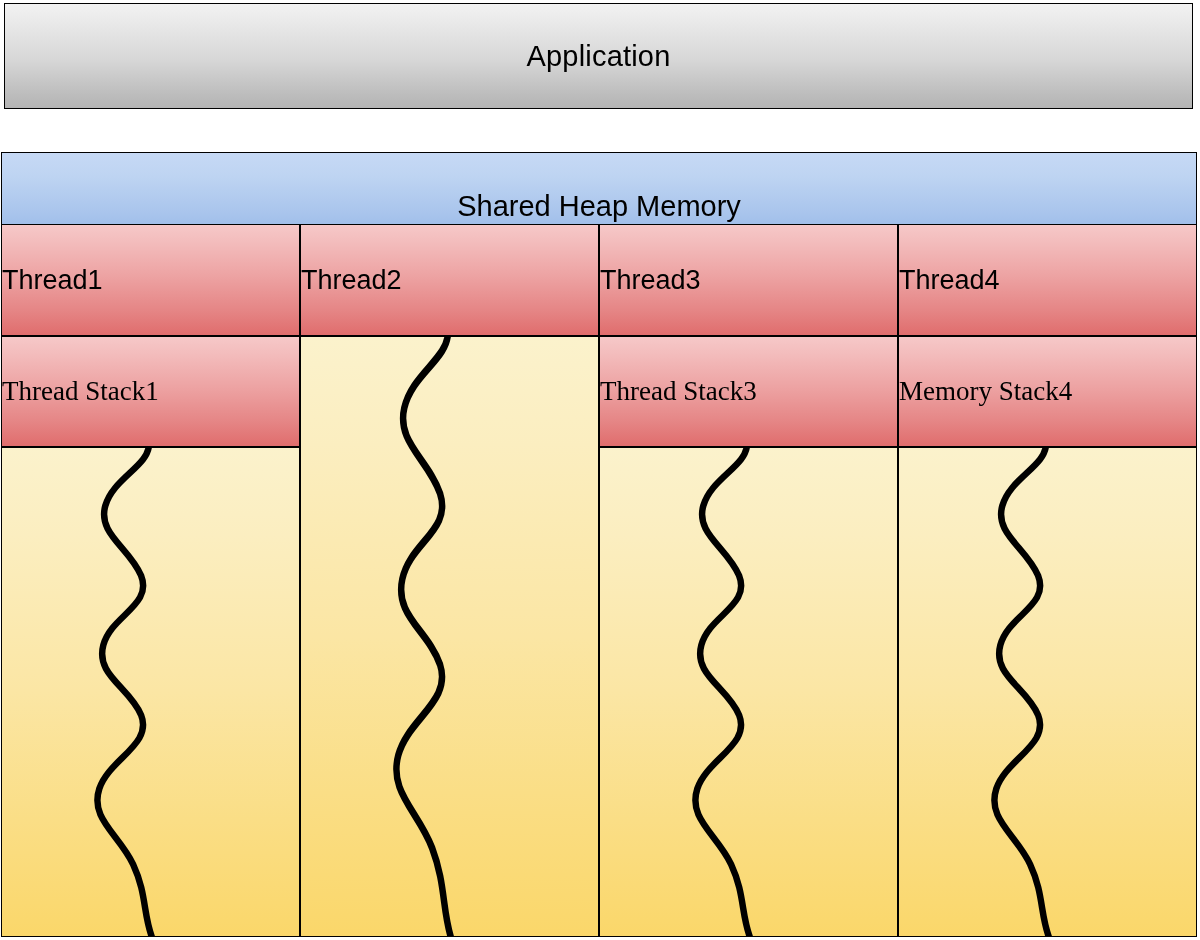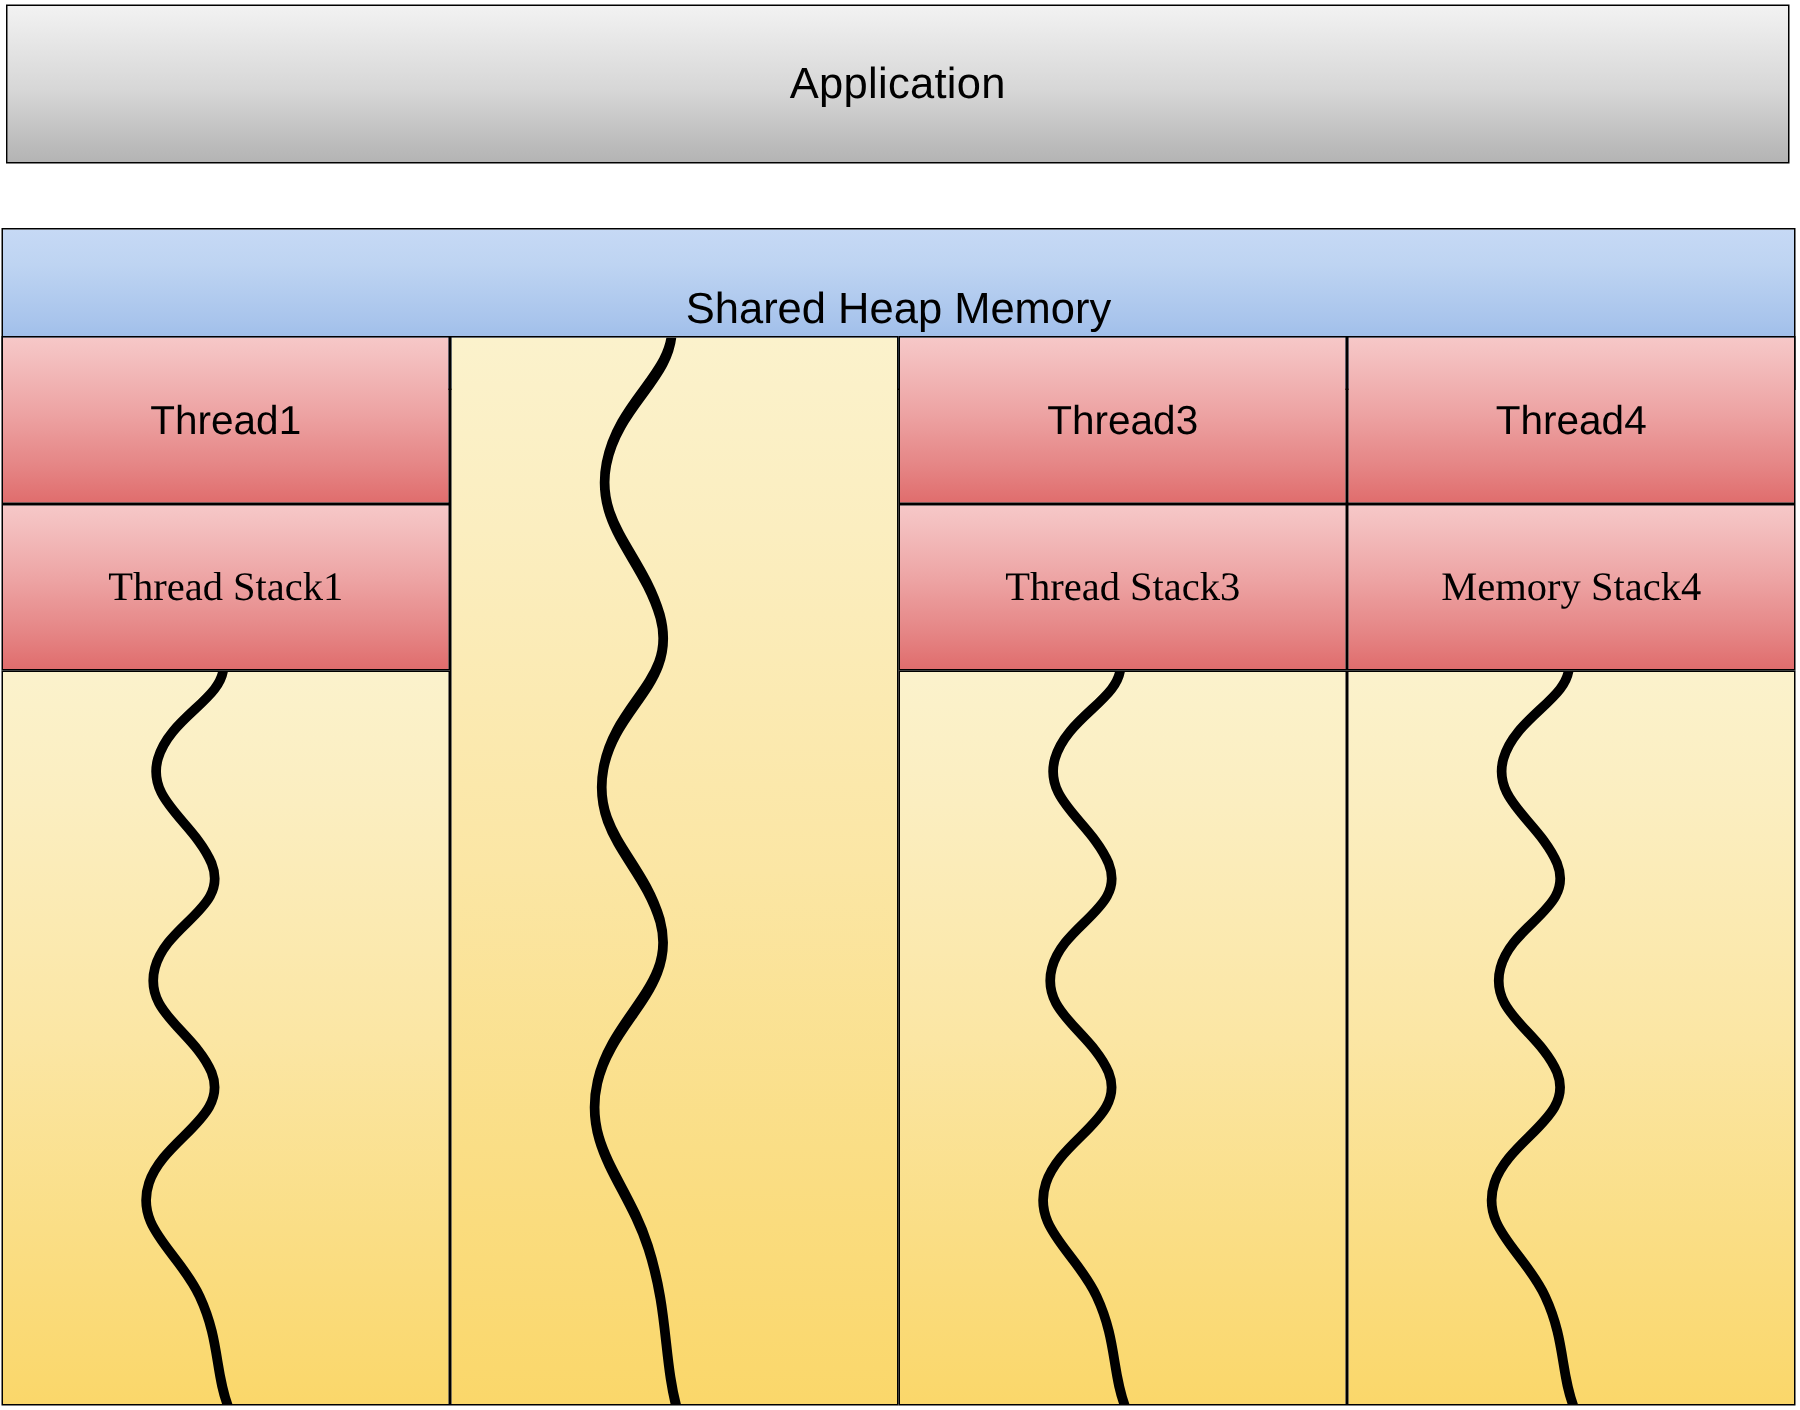--- a/index.html
+++ b/index.html
@@ -80,21 +80,20 @@
     display: flex;
     flex-direction: column;
   }
 
   .cell {
     position: relative;
     box-sizing: border-box;
     border: 1.6px solid #000000;
     display: flex;
     align-items: center;
-    justify-content: center;
     overflow: hidden;
   }
   .cell .label {
     font-size: 27px;
     color: #000000;
     line-height: 1;
     white-space: nowrap;
   }
 
   .thread-cell {
@@ -153,20 +152,23 @@
                    C 152 158, 110 168, 102 198
                    C 94 228, 128 240, 140 268
                    C 152 298, 108 312, 98 342
                    C 88 372, 118 388, 132 418
                    C 146 448, 142 470, 152 494" fill="none" stroke="#000000" stroke-width="6.5" stroke-linecap="round"></path>
         </svg>
       </div>
     </div>
 
     <div class="col">
+      <div class="cell thread-cell">
+        <span class="label">Thread2</span>
+      </div>
       <div class="cell stack-body">
         <svg viewBox="0 0 299 490" preserveAspectRatio="none">
           <path d="M 148 -4
                    C 148 18, 112 30, 104 58
                    C 96 86, 128 100, 140 128
                    C 152 158, 110 168, 102 198
                    C 94 228, 128 240, 140 268
                    C 152 298, 108 312, 98 342
                    C 88 372, 118 388, 132 418
                    C 146 448, 142 470, 152 494" fill="none" stroke="#000000" stroke-width="6.5" stroke-linecap="round"></path>

